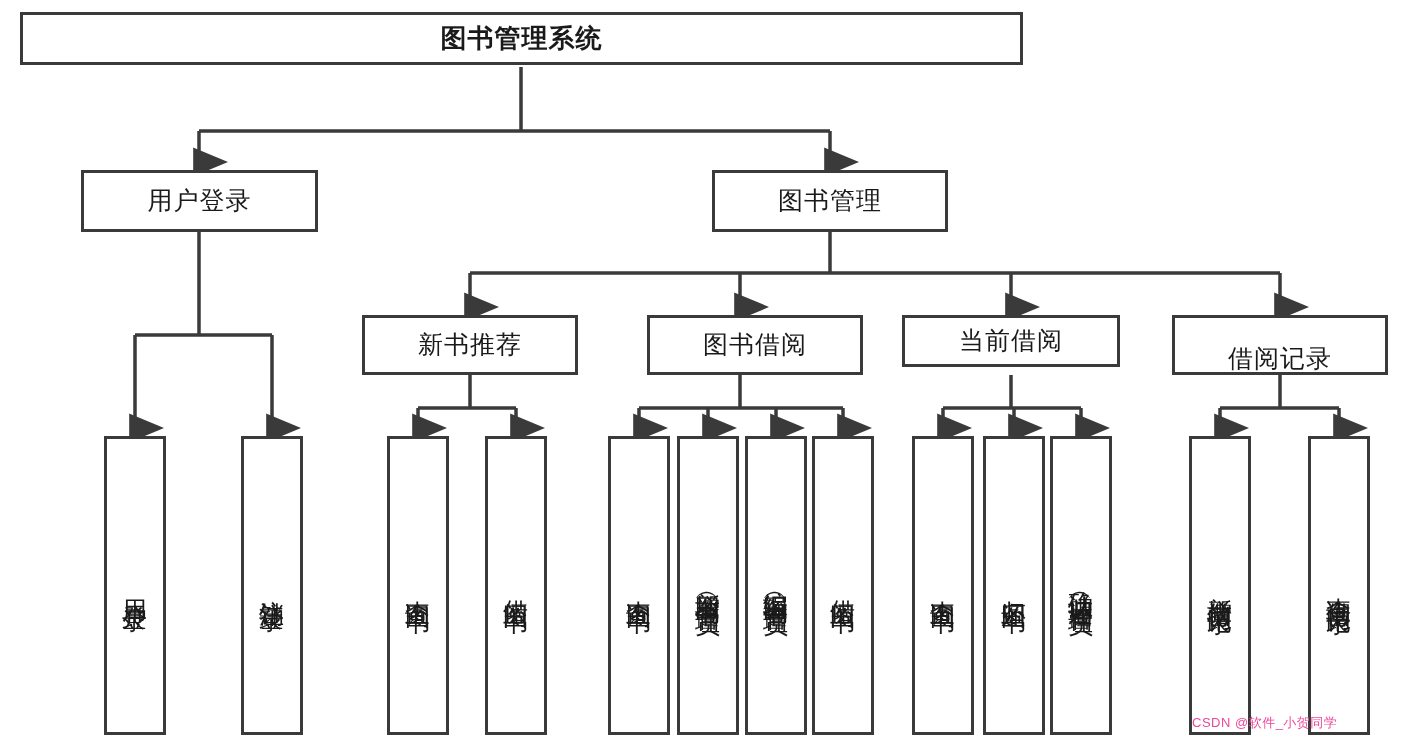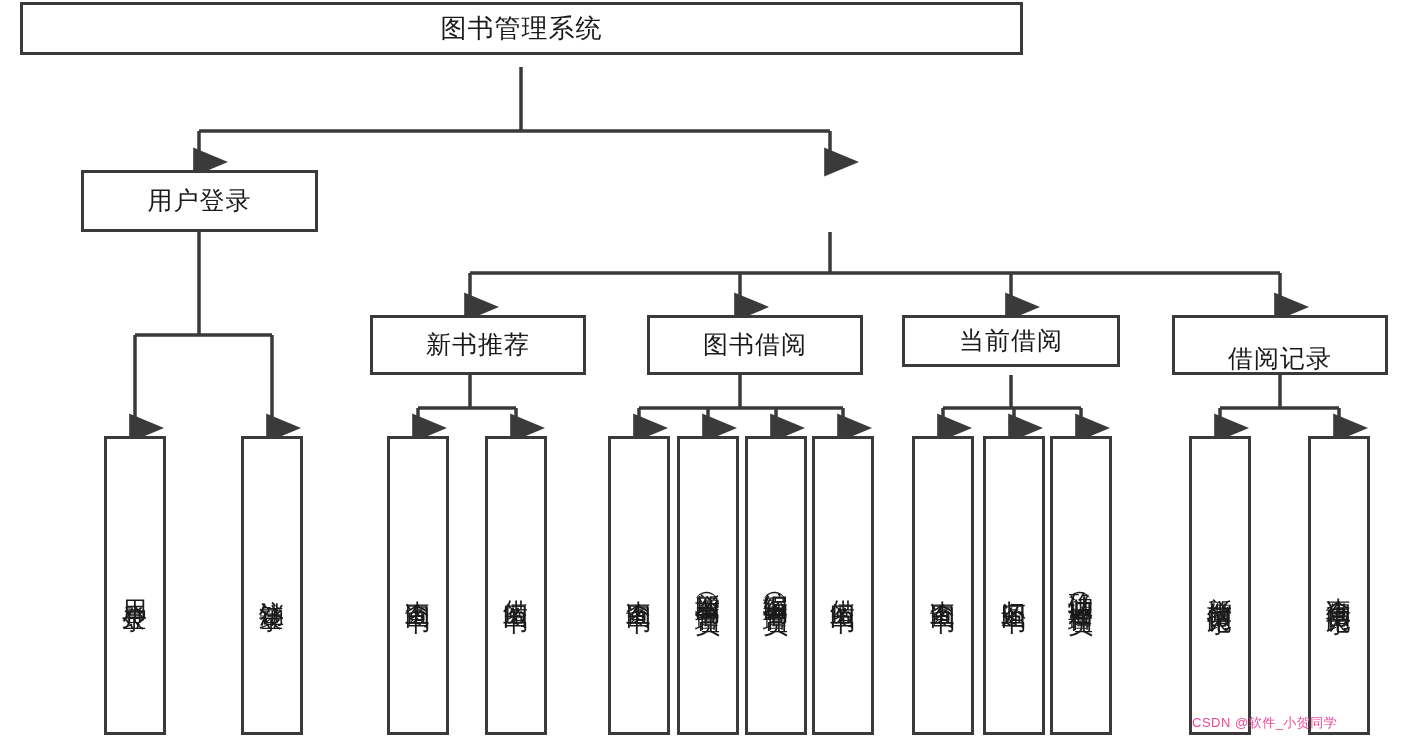--- a/index.html
+++ b/index.html
@@ -120,29 +120,32 @@
       <path d="M 1014 408 L 1014 428" marker-end="url(#arrow)"></path>
       <path d="M 1081 408 L 1081 428" marker-end="url(#arrow)"></path>
 
       <path d="M 1280 375 L 1280 408"></path>
       <path d="M 1220 408 L 1339 408"></path>
       <path d="M 1220 408 L 1220 428" marker-end="url(#arrow)"></path>
       <path d="M 1339 408 L 1339 428" marker-end="url(#arrow)"></path>
     </g>
   </svg>
 
-  <div class="node h root" style="left:20px; top:2px; width:1003px; height:53px;">
+  <div class="node h root" style="left:20px; top:12px; width:1003px; height:53px;font-weight:bold;">
     <span>图书管理系统</span>
   </div>
 
   <div class="node h" style="left:81px; top:170px; width:237px; height:62px;">
     <span>用户登录</span>
   </div>
+  <div class="node h" style="left:712px; top:170px; width:236px; height:62px;">
+    <span>图书管理</span>
+  </div>
 
-  <div class="node h" style="left:362px; top:315px; width:216px; height:60px;margin-left:8px;">
+  <div class="node h" style="left:362px; top:315px; width:216px; height:60px;">
     <span>新书推荐</span>
   </div>
   <div class="node h" style="left:647px; top:315px; width:216px; height:60px;">
     <span>图书借阅</span>
   </div>
   <div class="node h" style="left:902px; top:315px; width:218px; height:52px;">
     <span>当前借阅</span>
   </div>
   <div class="node h" style="left:1172px; top:315px; width:216px; height:60px;align-items:flex-end;">
     <span>借阅记录</span>

